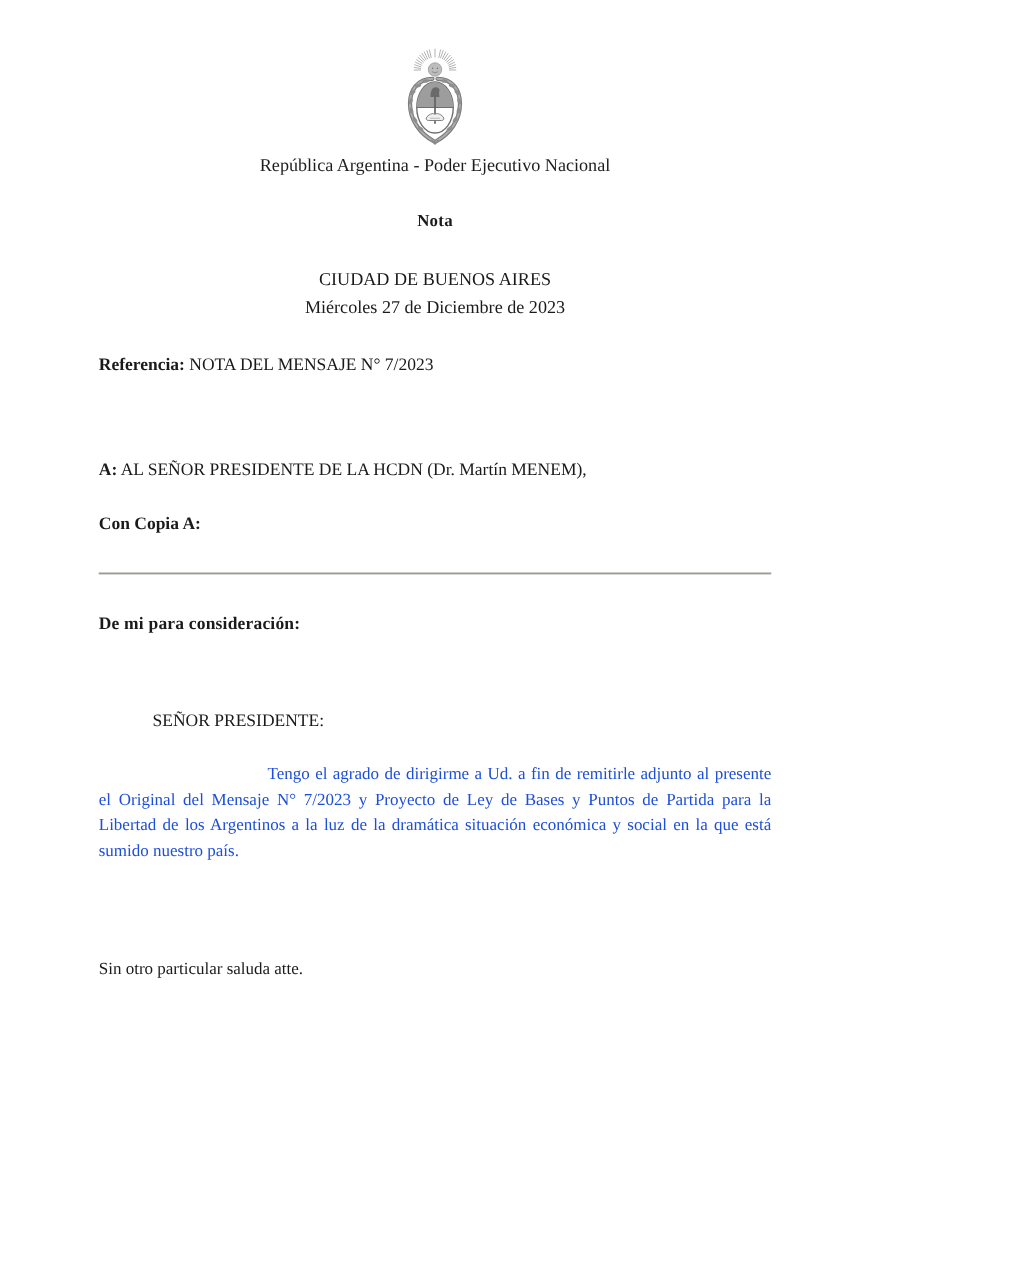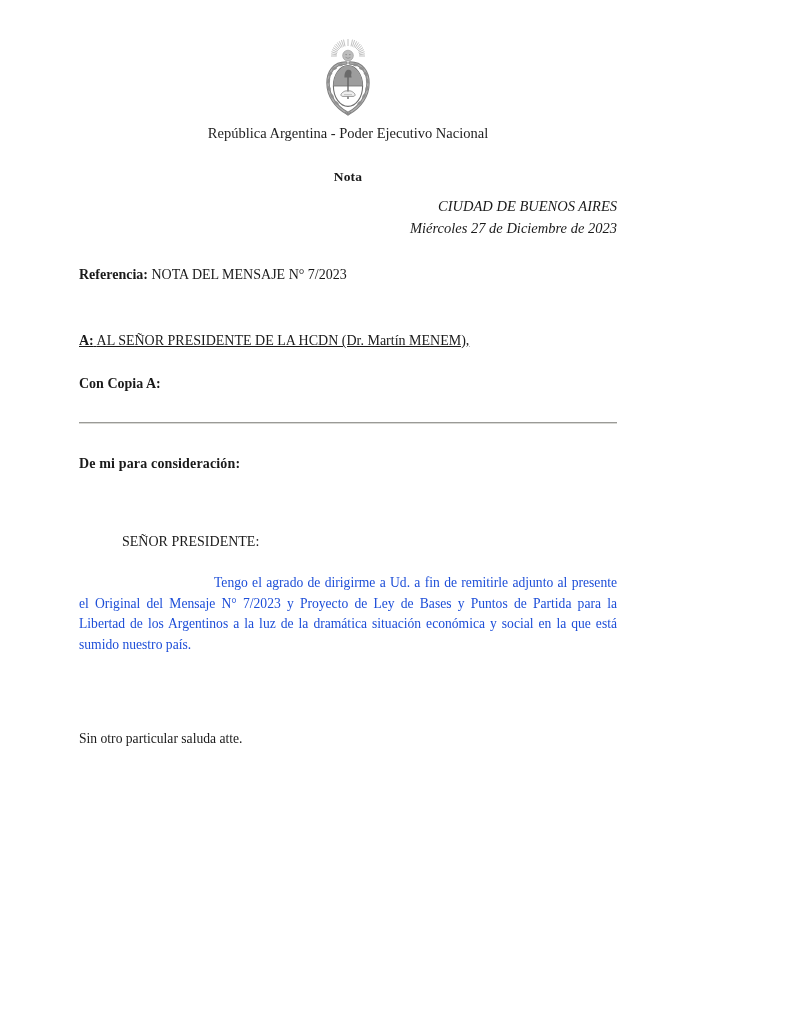--- a/index.html
+++ b/index.html
@@ -66,38 +66,36 @@
   .row-number {
     margin-top: 53px;
     font-size: 14px;
     line-height: 19px;
   }
   .label-bold {
     font-weight: bold;
   }
 
   .place-date {
-    margin-top: 10px;
-    text-align: right;
+    margin-top: 28px;
+    text-align: center;
     font-size: 14.5px;
     line-height: 22px;
-    font-style: italic;
   }
 
   .row-reference {
     margin-top: 26px;
     font-size: 14px;
     line-height: 19px;
   }
 
   .row-addressee {
-    margin-top: 47px;
-    font-size: 14px;
-    line-height: 19px;
-    text-decoration: underline;
+    margin-top: 65px;
+    font-size: 14px;
+    line-height: 19px;
   }
 
   .row-copy {
     margin-top: 24px;
     font-size: 14px;
     line-height: 19px;
     font-weight: bold;
   }
 
   .divider {

